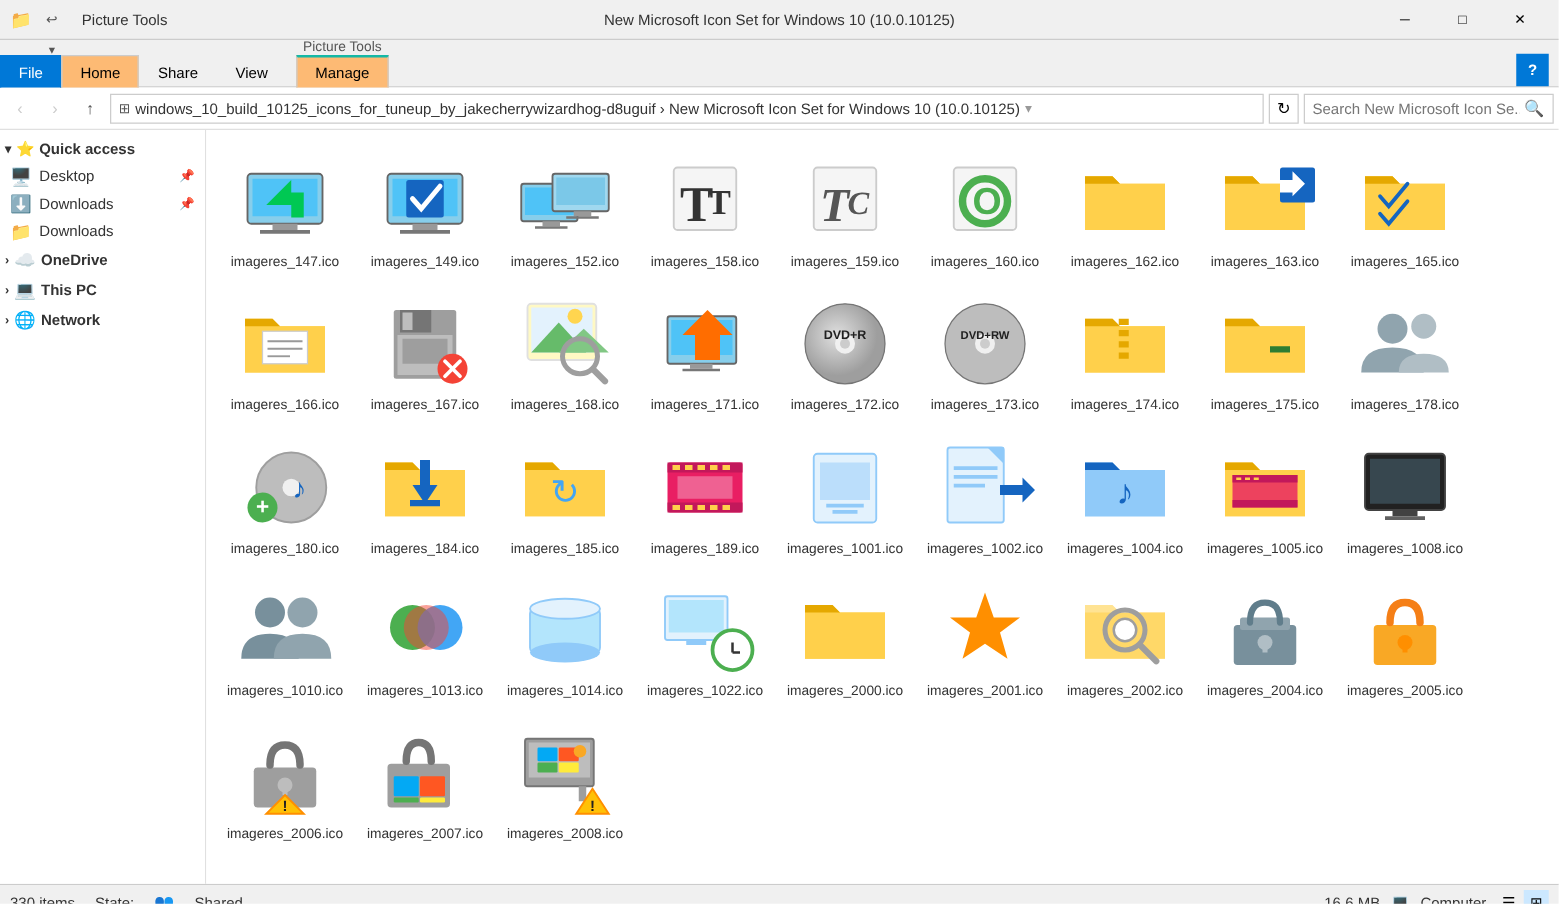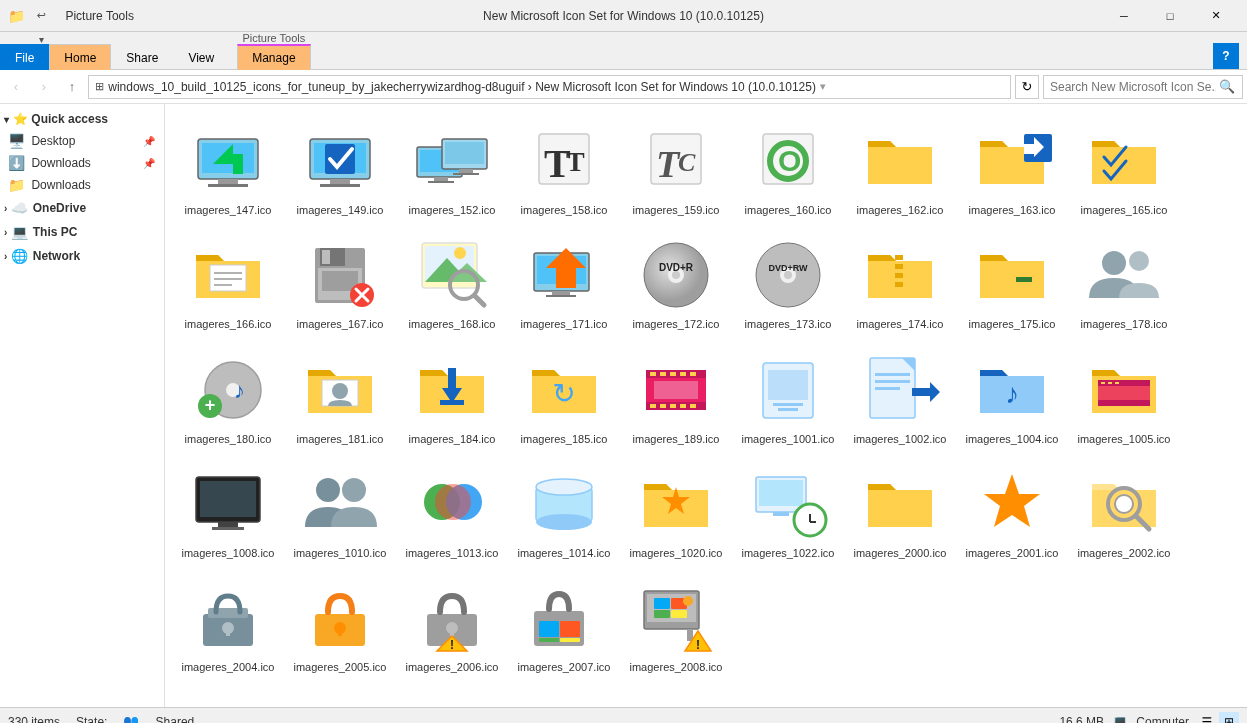--- a/index.html
+++ b/index.html
@@ -287,21 +287,21 @@
   </div>
 </div>
 
 <div style="display:flex; align-items:flex-end; background:#f0f0f0; border-bottom:1px solid #ccc; padding-left:0;">
   <div class="ribbon-tab file-tab">File</div>
   <div class="ribbon-tab active">Home</div>
   <div class="ribbon-tab">Share</div>
   <div class="ribbon-tab">View</div>
   <div style="display:flex;flex-direction:column;align-items:center;margin-left:8px;">
     <span style="font-size:11px;color:#555;padding:0 4px;">Picture Tools</span>
-    <div class="ribbon-tab active" style="border-top:2px solid #d946ef;text-align:right;">Manage</div>
+    <div class="ribbon-tab active" style="border-top:2px solid #14b8a6;text-align:right;">Manage</div>
   </div>
   <div style="margin-left:auto;display:flex;align-items:center;padding-right:4px;">
     <div class="ribbon-help">?</div>
   </div>
 </div>
 
 <div class="toolbar-bar">
   <button class="nav-btn disabled">‹</button>
   <button class="nav-btn disabled">›</button>
   <button class="nav-btn">↑</button>
@@ -638,34 +638,20 @@
 
             <text x="46" y="50" font-size="22" fill="#1565C0" font-weight="bold">♪</text>
 
             <circle cx="22" cy="58" r="12" fill="#4CAF50"></circle>
             <text x="22" y="63" text-anchor="middle" font-size="18" fill="white" font-weight="bold">+</text>
           </svg>
         </div>
         <div class="file-label">imageres_180.ico</div>
       </div>
 
-      <div class="file-item">
-        <div class="file-icon-img">
-          <svg width="80" height="80" viewBox="0 0 80 80">
-
-            <path d="M8 28 L8 65 L72 65 L72 28 Z" fill="#FFD04B"></path>
-            <path d="M8 22 L30 22 L36 28 L72 28 L72 65 L8 65 L8 22 Z" fill="#FFD04B"></path>
-            <path d="M8 22 L30 22 L36 28 L8 28 Z" fill="#E5A800"></path>
-            <rect x="22" y="32" width="36" height="26" fill="white" stroke="#ccc" stroke-width="1"></rect>
-            <circle cx="40" cy="43" r="8" fill="#90A4AE"></circle>
-            <path d="M28 58 Q28 52 40 52 Q52 52 52 58 Z" fill="#90A4AE"></path>
-          </svg>
-        </div>
-        <div class="file-label">imageres_181.ico</div>
-      </div>
 
 
       <div class="file-item">
         <div class="file-icon-img">
           <svg width="80" height="80" viewBox="0 0 80 80">
 
             <path d="M8 28 L8 65 L72 65 L72 28 Z" fill="#FFD04B"></path>
             <path d="M8 22 L30 22 L36 28 L72 28 L72 65 L8 65 L8 22 Z" fill="#FFD04B"></path>
             <path d="M8 22 L30 22 L36 28 L8 28 Z" fill="#E5A800"></path>
 
@@ -820,32 +806,20 @@
           <svg width="80" height="80" viewBox="0 0 80 80">
 
             <rect x="12" y="25" width="56" height="35" rx="4" fill="#B3E5FC" stroke="#90CAF9" stroke-width="1.5"></rect>
             <ellipse cx="40" cy="25" rx="28" ry="8" fill="#E3F2FD" stroke="#90CAF9" stroke-width="1.5"></ellipse>
             <ellipse cx="40" cy="60" rx="28" ry="8" fill="#90CAF9"></ellipse>
           </svg>
         </div>
         <div class="file-label">imageres_1014.ico</div>
       </div>
 
-      <div class="file-item">
-        <div class="file-icon-img">
-          <svg width="80" height="80" viewBox="0 0 80 80">
-
-            <path d="M8 28 L8 65 L72 65 L72 28 Z" fill="#FFD04B"></path>
-            <path d="M8 22 L30 22 L36 28 L72 28 L72 65 L8 65 L8 22 Z" fill="#FFD04B"></path>
-            <path d="M8 22 L30 22 L36 28 L8 28 Z" fill="#E5A800"></path>
-            <polygon points="40,25 43,35 54,35 45,42 48,52 40,46 32,52 35,42 26,35 37,35" fill="#FF8F00"></polygon>
-          </svg>
-        </div>
-        <div class="file-label">imageres_1020.ico</div>
-      </div>
 
       <div class="file-item">
         <div class="file-icon-img">
           <svg width="80" height="80" viewBox="0 0 80 80">
 
             <rect x="8" y="15" width="50" height="35" rx="2" fill="#E3F2FD" stroke="#90CAF9" stroke-width="1.5"></rect>
             <rect x="11" y="18" width="44" height="26" fill="#B3E5FC"></rect>
             <rect x="25" y="50" width="16" height="4" fill="#90CAF9"></rect>
 
             <circle cx="62" cy="58" r="16" fill="white" stroke="#4CAF50" stroke-width="3"></circle>

